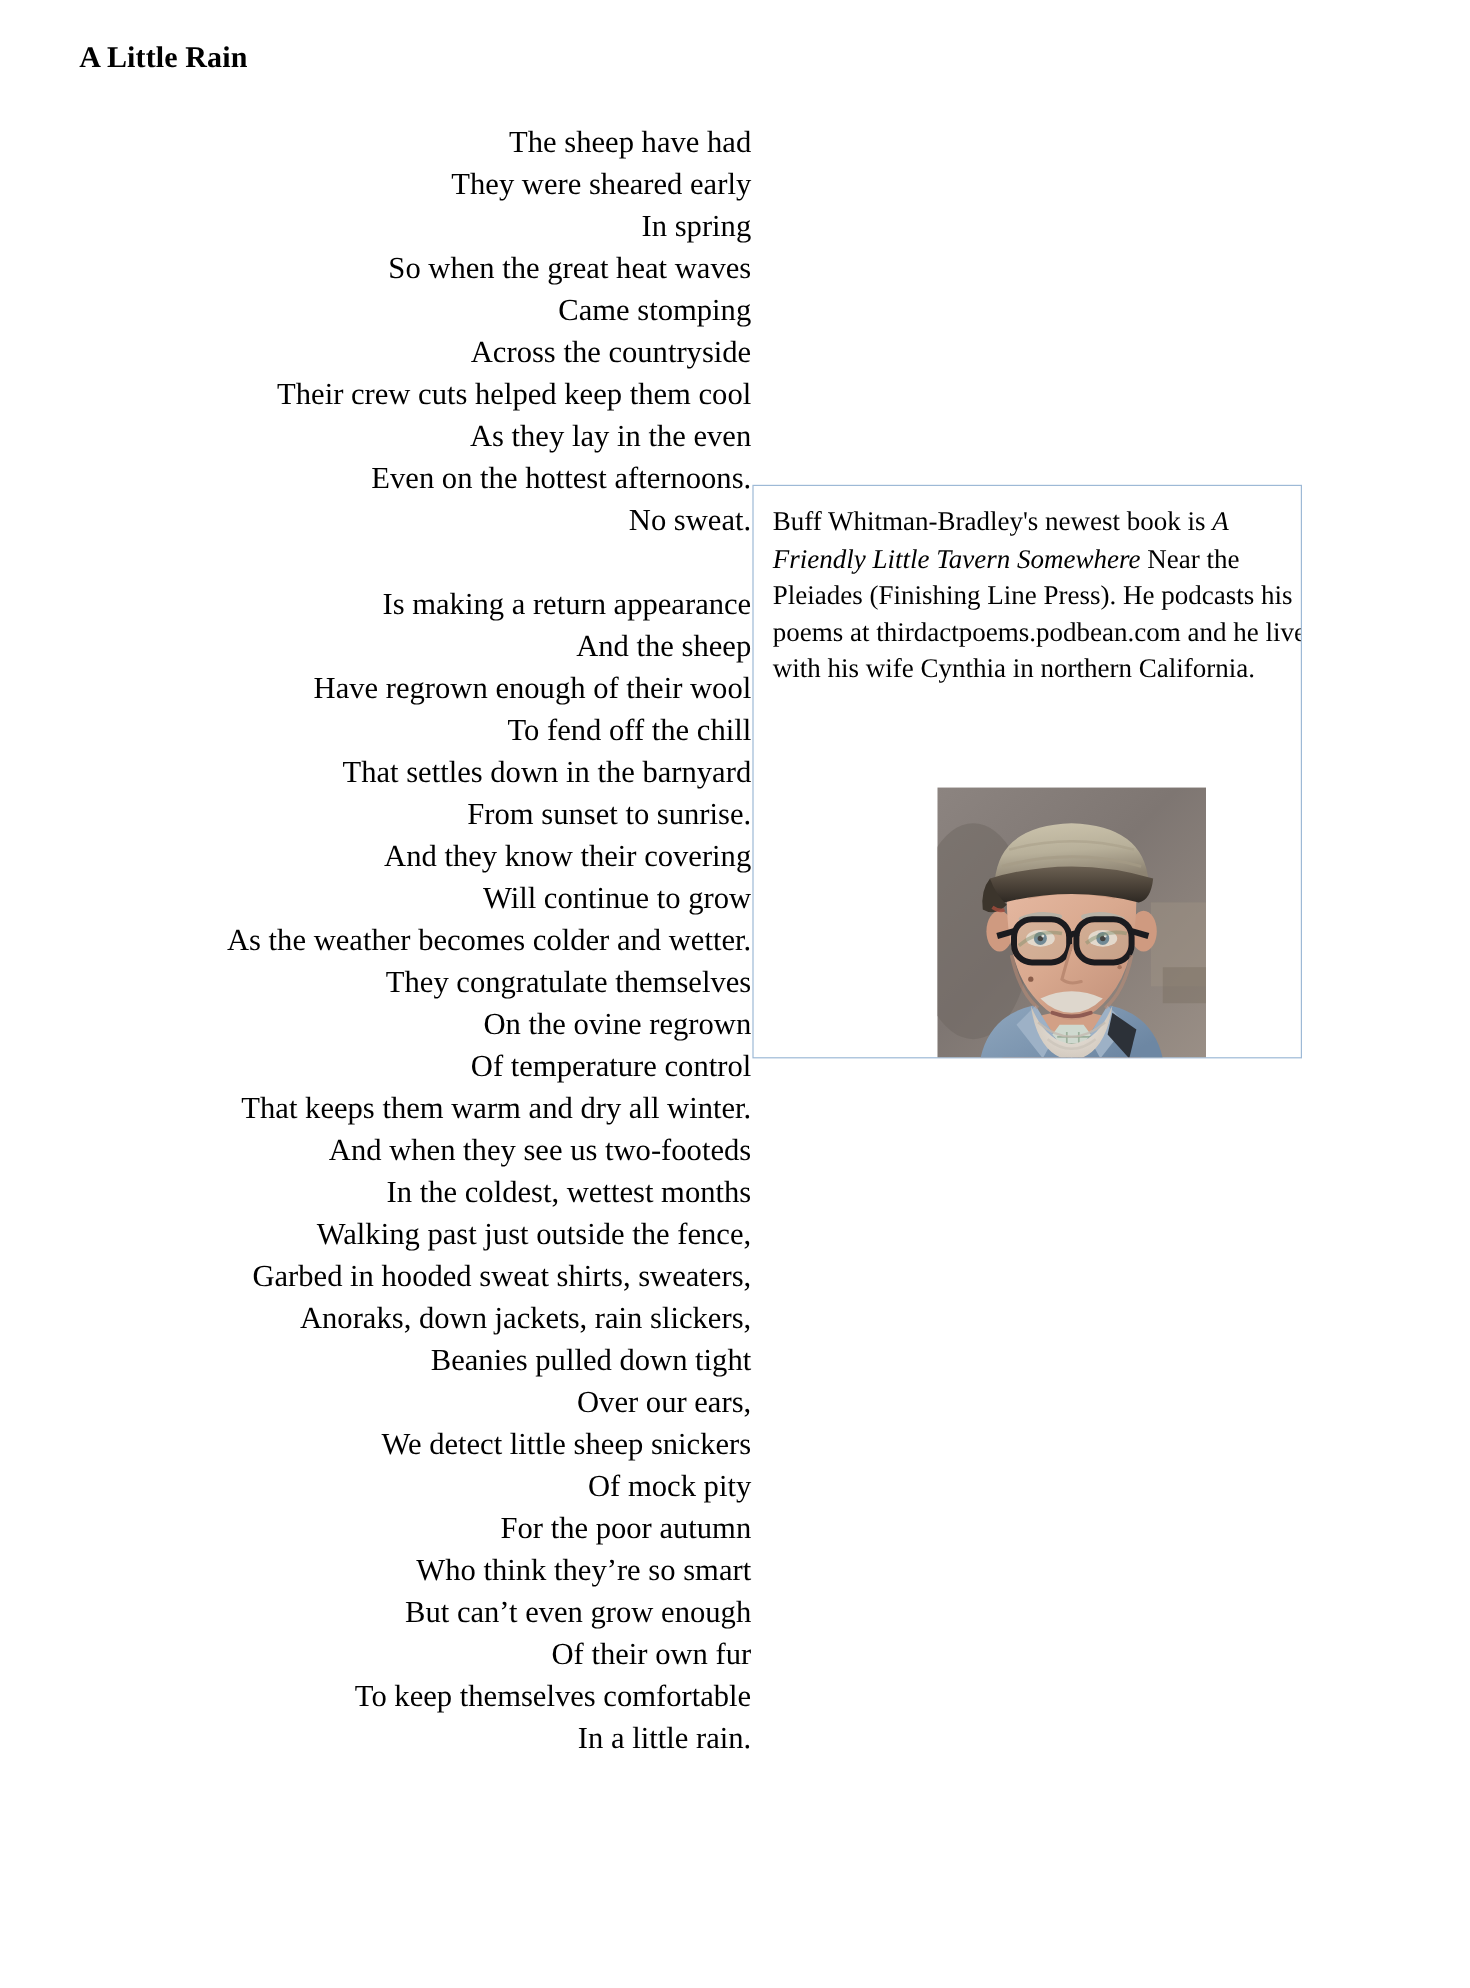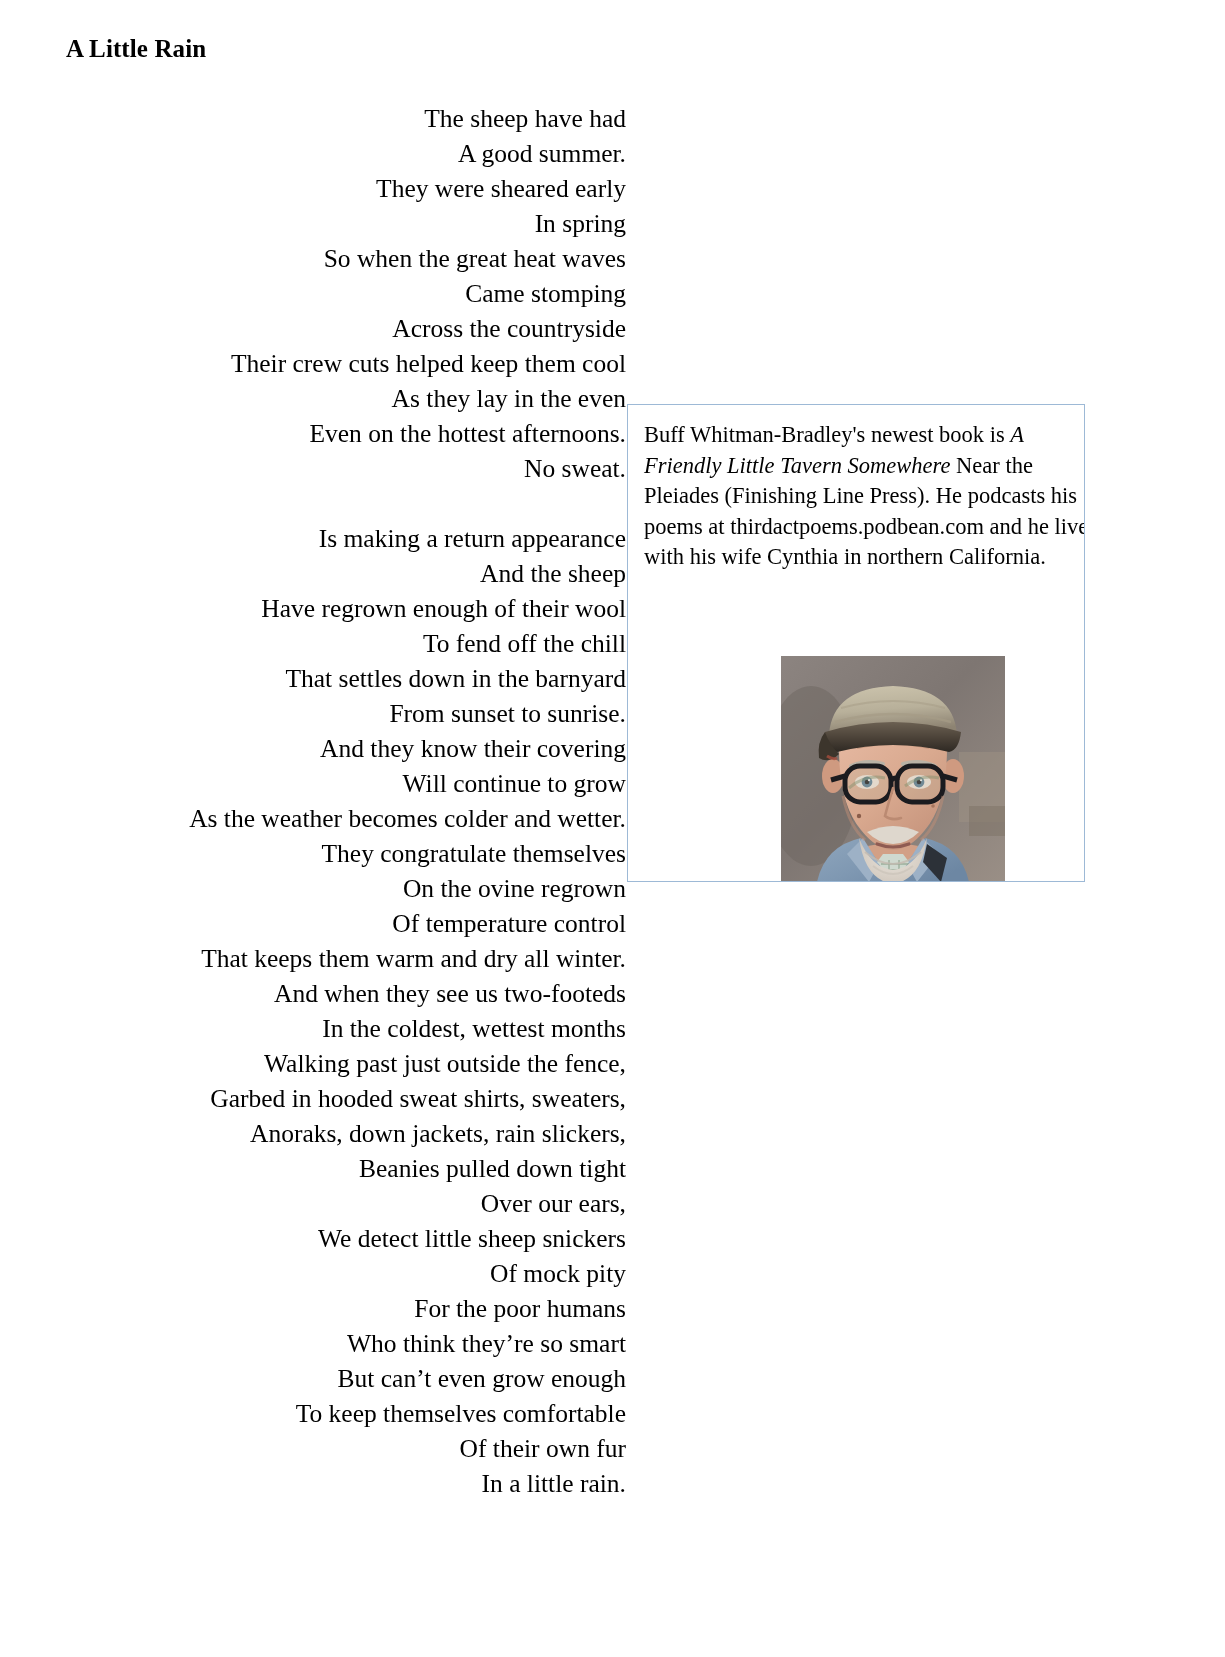--- a/index.html
+++ b/index.html
@@ -89,21 +89,20 @@
 </style>
 </head>
 <body>
 
 <div class="page">
 
   <div class="poem-col">
     <h1 class="poem-title">A Little Rain</h1>
     <div class="poem-body">
         <div class="poem-line">The sheep have had</div>
-        <div class="poem-line">A good summer.</div>
         <div class="poem-line">They were sheared early</div>
         <div class="poem-line">In spring</div>
         <div class="poem-line">So when the great heat waves</div>
         <div class="poem-line">Came stomping</div>
         <div class="poem-line">Across the countryside</div>
         <div class="poem-line">Their crew cuts helped keep them cool</div>
         <div class="poem-line">As they lay in the even</div>
         <div class="poem-line">Even on the hottest afternoons.</div>
         <div class="poem-line">No sweat.</div>
         <div class="poem-line blank">&nbsp;</div>
@@ -122,25 +121,25 @@
         <div class="poem-line">That keeps them warm and dry all winter.</div>
         <div class="poem-line">And when they see us two-footeds</div>
         <div class="poem-line">In the coldest, wettest months</div>
         <div class="poem-line">Walking past just outside the fence,</div>
         <div class="poem-line">Garbed in hooded sweat shirts, sweaters,</div>
         <div class="poem-line">Anoraks, down jackets, rain slickers,</div>
         <div class="poem-line">Beanies pulled down tight</div>
         <div class="poem-line">Over our ears,</div>
         <div class="poem-line">We detect little sheep snickers</div>
         <div class="poem-line">Of mock pity</div>
-        <div class="poem-line">For the poor humans</div>
+        <div class="poem-line">For the poor autumn</div>
         <div class="poem-line">Who think they’re so smart</div>
         <div class="poem-line">But can’t even grow enough</div>
+        <div class="poem-line">Of their own fur</div>
         <div class="poem-line">To keep themselves comfortable</div>
-        <div class="poem-line">Of their own fur</div>
         <div class="poem-line">In a little rain.</div>
       </div>
   </div>
 
   <div class="bio-box">
     <div class="bio-text">
       <span>Buff Whitman-Bradley's newest book is </span><i>A Friendly Little Tavern Somewhere</i><span> Near the Pleiades (Finishing Line Press). He podcasts his poems at thirdactpoems.podbean.com and he lives with his wife Cynthia in northern California.</span>
     </div>
     <div class="bio-photo-wrap">
       <svg class="portrait" viewBox="0 0 224 226" preserveAspectRatio="xMidYMid slice">

